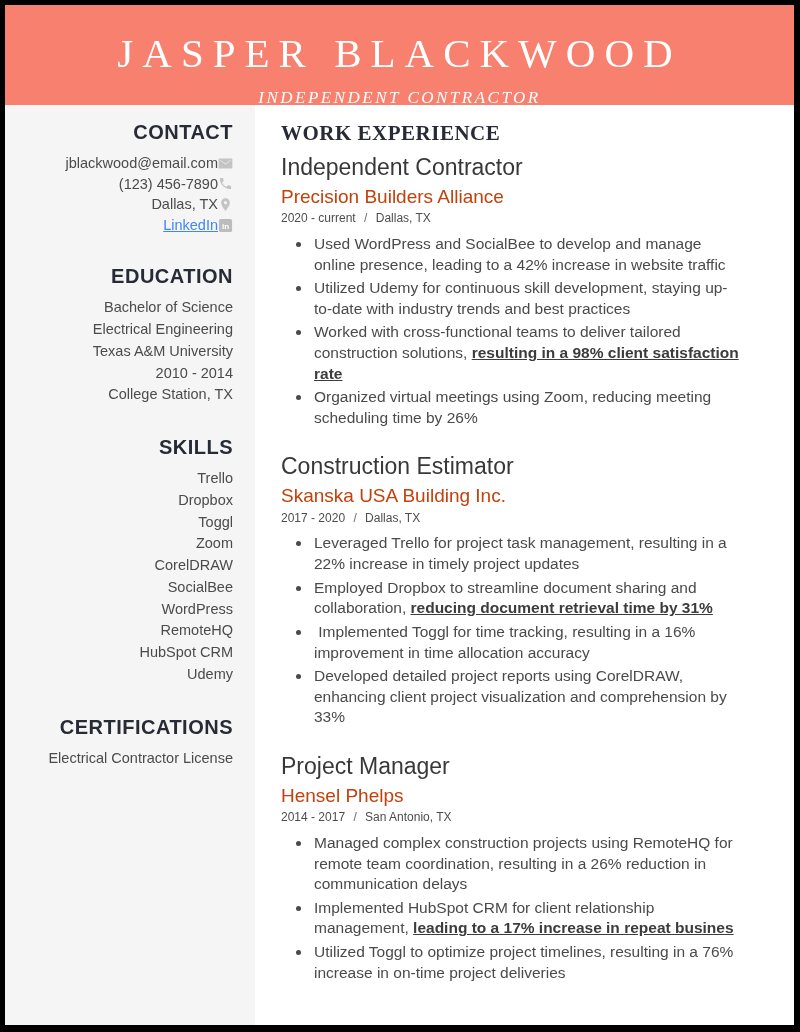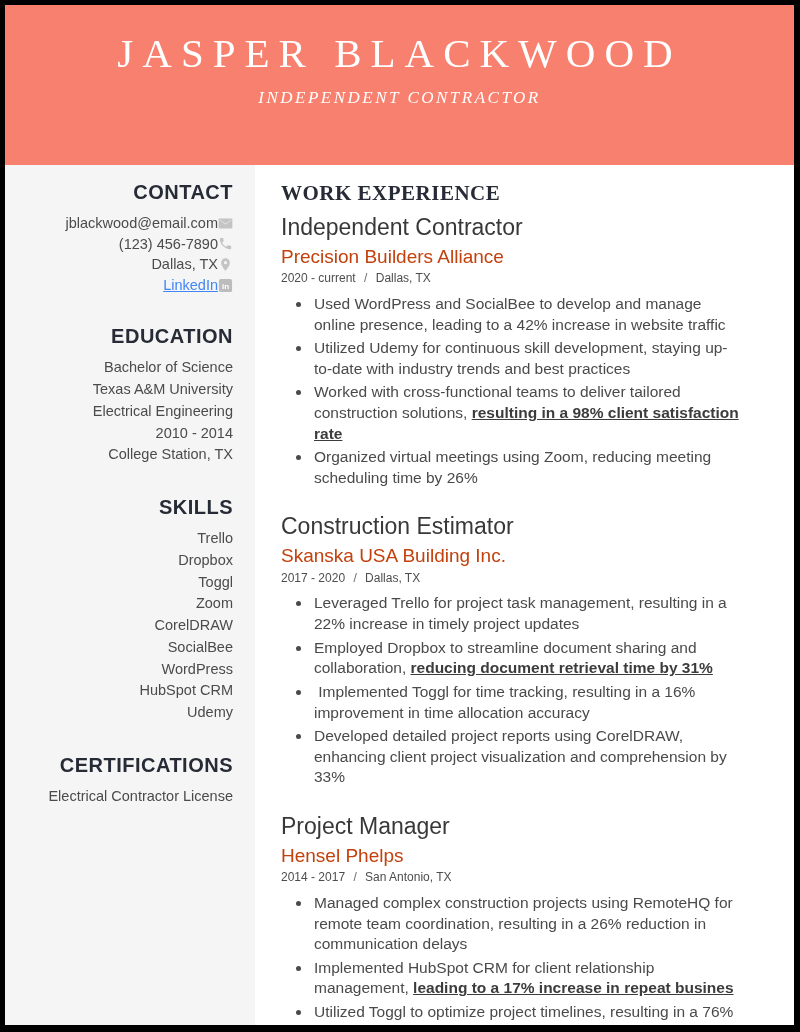--- a/index.html
+++ b/index.html
@@ -17,21 +17,21 @@
     width: 100%;
     height: 100%;
     background: #ffffff;
     display: flex;
     flex-direction: column;
     overflow: hidden;
   }
 
   
   .banner {
-    height: 160px;
+    height: 100px;
     background: #f8806f;
     color: #ffffff;
     text-align: center;
     flex: 0 0 auto;
     padding-top: 26px;
   }
   .banner .name {
     font-family: "Liberation Serif", serif;
     font-weight: 400;
     font-size: 41px;
@@ -195,37 +195,38 @@
                   </svg>
                 </span>
               </div>
             </div>
         </div>
 
         <div class="side-section">
           <div class="side-heading">EDUCATION</div>
           <div>
               <div class="edu-line">Bachelor of Science</div>
+              <div class="edu-line">Electrical Engineering</div>
               <div class="edu-line">Texas A&amp;M University</div>
-              <div class="edu-line">Electrical Engineering</div>
               <div class="edu-line">2010 - 2014</div>
               <div class="edu-line">College Station, TX</div>
             </div>
         </div>
 
         <div class="side-section">
           <div class="side-heading">SKILLS</div>
           <div>
               <div class="skill-item">Trello</div>
               <div class="skill-item">Dropbox</div>
               <div class="skill-item">Toggl</div>
               <div class="skill-item">Zoom</div>
               <div class="skill-item">CorelDRAW</div>
               <div class="skill-item">SocialBee</div>
               <div class="skill-item">WordPress</div>
+              <div class="skill-item">RemoteHQ</div>
               <div class="skill-item">HubSpot CRM</div>
               <div class="skill-item">Udemy</div>
             </div>
         </div>
 
         <div class="side-section">
           <div class="side-heading">CERTIFICATIONS</div>
           <div>
               <div class="cert-item">Electrical Contractor License</div>
             </div>

